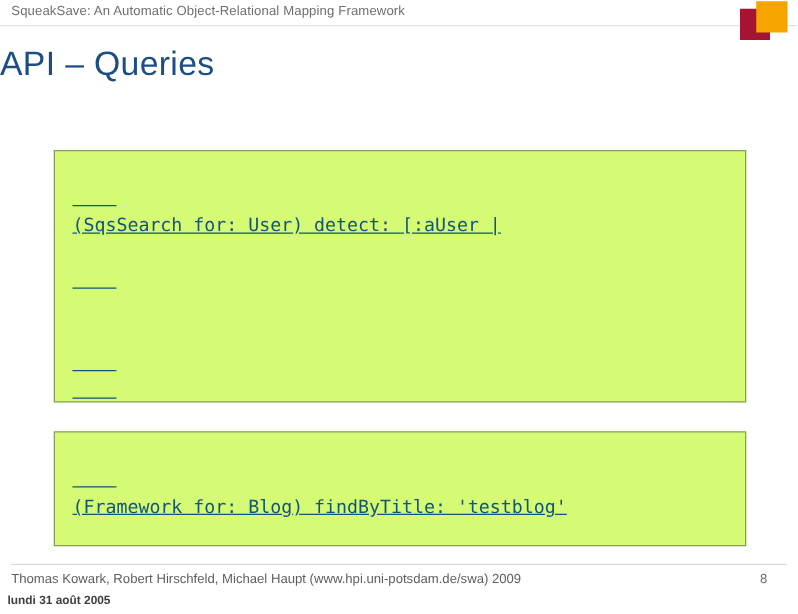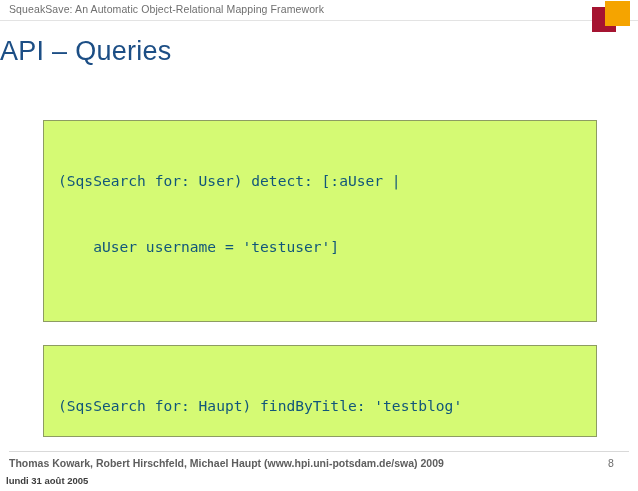--- a/index.html
+++ b/index.html
@@ -101,20 +101,21 @@
     background: #d5fa74;
     border: 1px solid #8d9c62;
     box-sizing: border-box;
     color: #11567a;
     font-family: "DejaVu Sans Mono", monospace;
     font-size: 14.6px;
     line-height: 22px;
     white-space: pre;
     padding: 5px 0 5px 14px;
     overflow: hidden;
+    text-decoration: underline;
   }
   #code-block-1 {
     left: 43px;
     top: 120px;
     width: 554px;
     height: 202px;
   }
   #code-block-2 {
     left: 43px;
     top: 345px;
@@ -138,21 +139,20 @@
     height: 1px;
     background: #d9d9d9;
   }
   #footer-credit {
     position: absolute;
     left: 9px;
     top: 457px;
     font-size: 10.5px;
     color: #5e5e5e;
     white-space: nowrap;
-    font-weight: bold;
   }
   #footer-pagenum {
     position: absolute;
     left: 600px;
     top: 457px;
     width: 22px;
     text-align: center;
     font-size: 10.5px;
     color: #6c6c6c;
   }
@@ -179,32 +179,31 @@
   <div id="hpi-logo">
     <div id="hpi-square-red"></div>
     <div id="hpi-square-orange"></div>
     <div id="hpi-wordmark">HPI</div>
   </div>
 
   <div id="slide-title">API – Queries</div>
 
   <div id="code-block-1" class="code-block">
     <span class="code-line">(SqsSearch for: User) detect: [:aUser |</span>
-    <span class="code-line">    aUser username = 'testuser']</span>
     <span class="code-line blank"></span>
     
     
     
     
     
     
   </div>
 
   <div id="code-block-2" class="code-block">
-    <span class="code-line">(SqsSearch for: Haupt) findByTitle: 'testblog'</span>
+    <span class="code-line">(Framework for: Blog) findByTitle: 'testblog'</span>
     
     
     
   </div>
 
   <div id="footer-rule"></div>
   <div id="footer-credit">Thomas Kowark, Robert Hirschfeld, Michael Haupt (www.hpi.uni-potsdam.de/swa) 2009</div>
   <div id="footer-pagenum">8</div>
   <div id="footer-date">lundi 31 août 2005</div>
 

